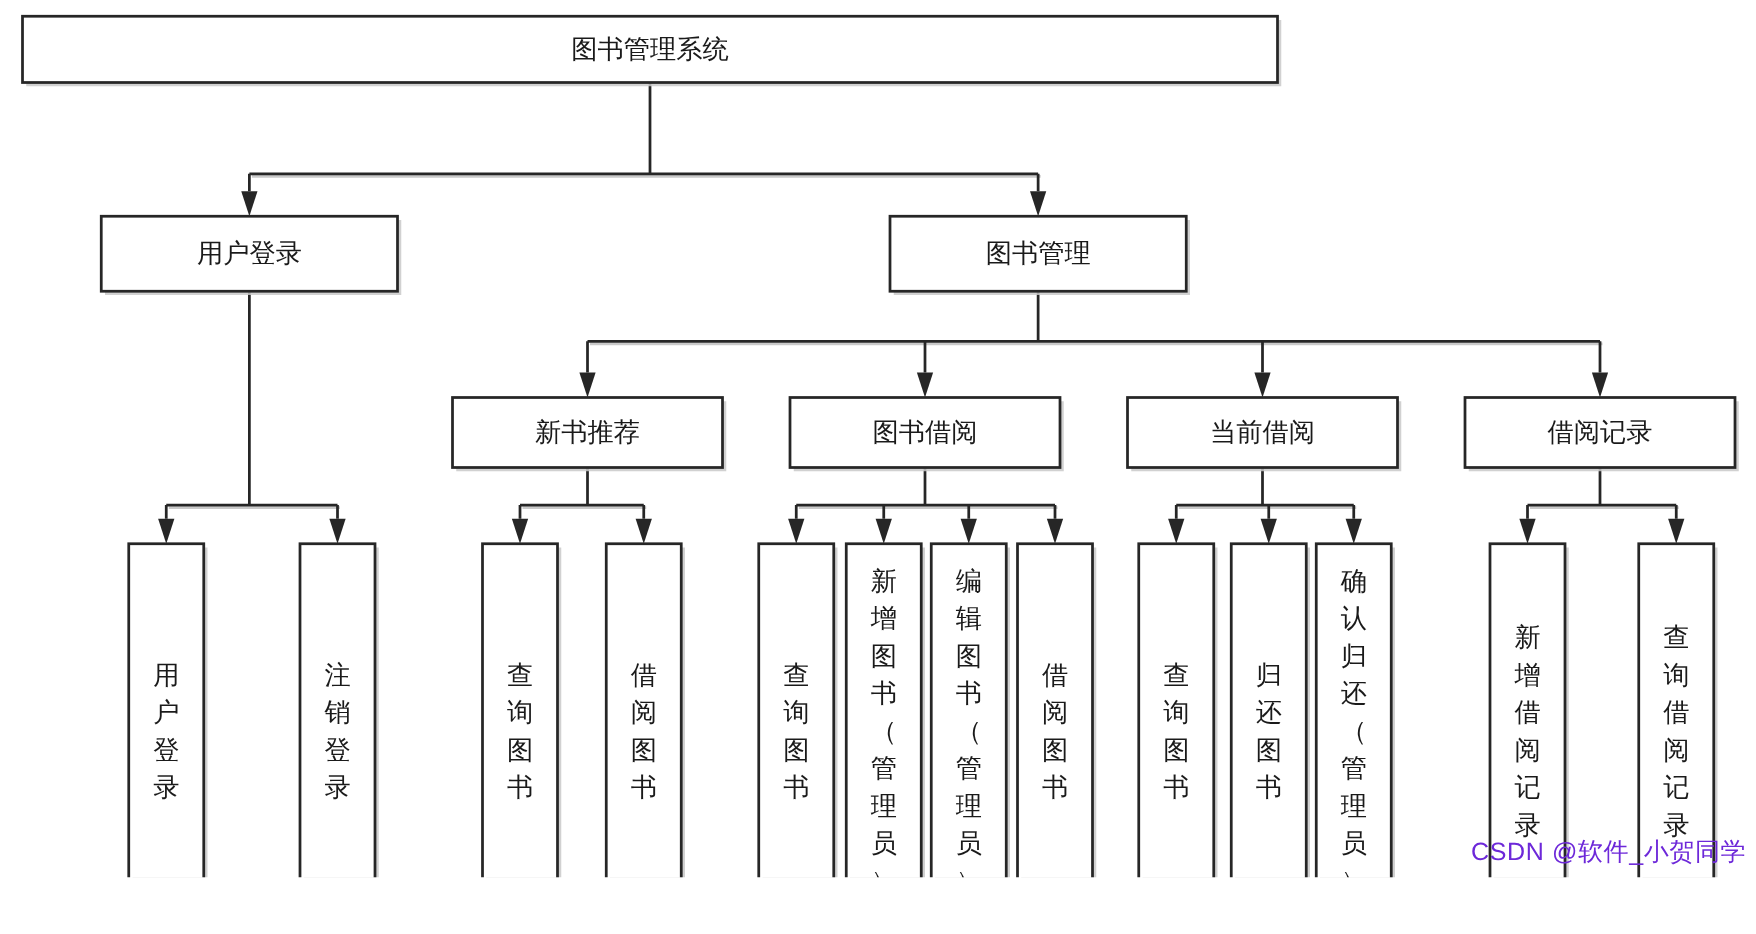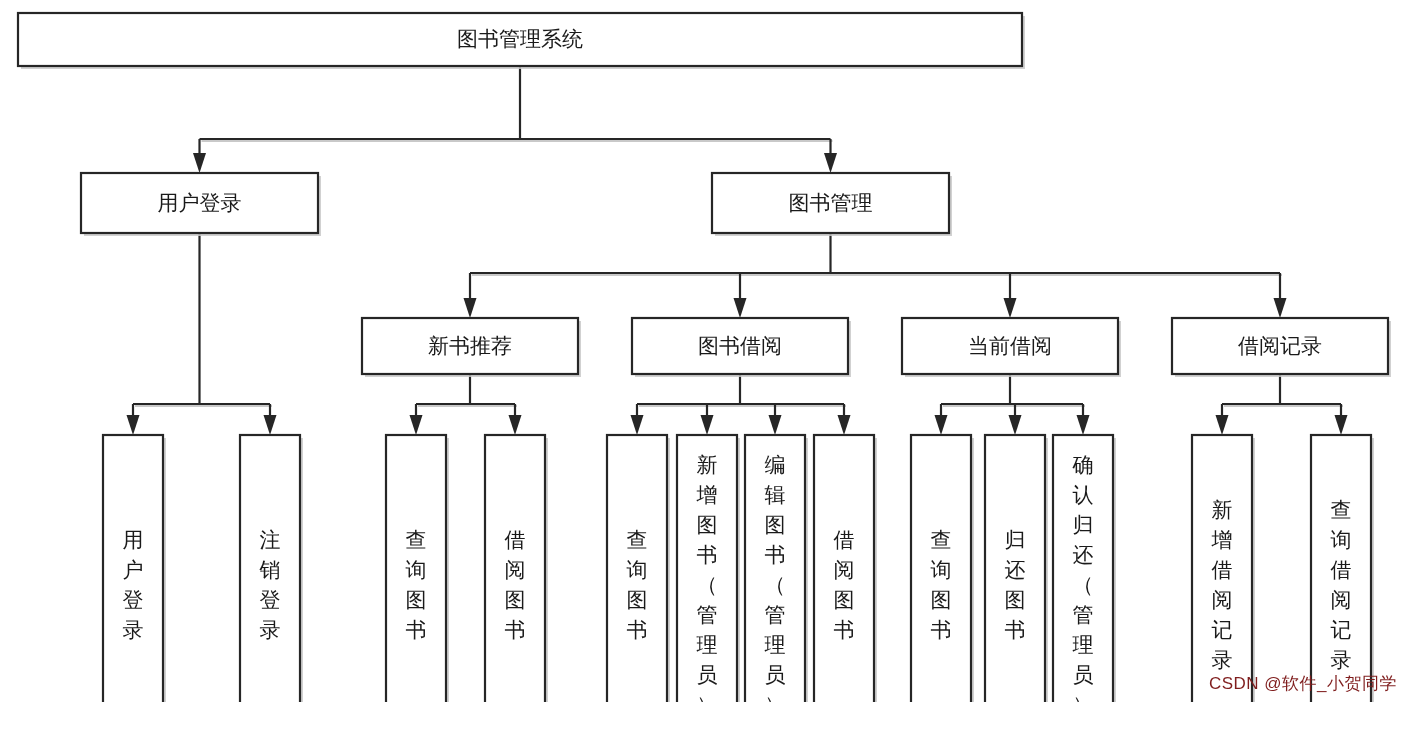--- a/index.html
+++ b/index.html
@@ -60,22 +60,22 @@
     font-family: "Liberation Sans", "DejaVu Sans", sans-serif;
     font-size: 21px;
     fill: #1a1a1a;
     text-anchor: middle;
   }
   .watermark {
     position: absolute;
     right: 8px;
     bottom: 7px;
     font-family: "Liberation Sans", "DejaVu Sans", sans-serif;
-    font-size: 17px;
-    color: #7f1d1d;
+    font-size: 20px;
+    color: #6d28d9;
     letter-spacing: 0.5px;
     white-space: nowrap;
     user-select: none;
   }
 </style>
 </head>
 <body>
 
 <div id="diagram-root">
   <svg class="diagram-canvas" viewBox="0 0 1405 747" xmlns="http://www.w3.org/2000/svg">

